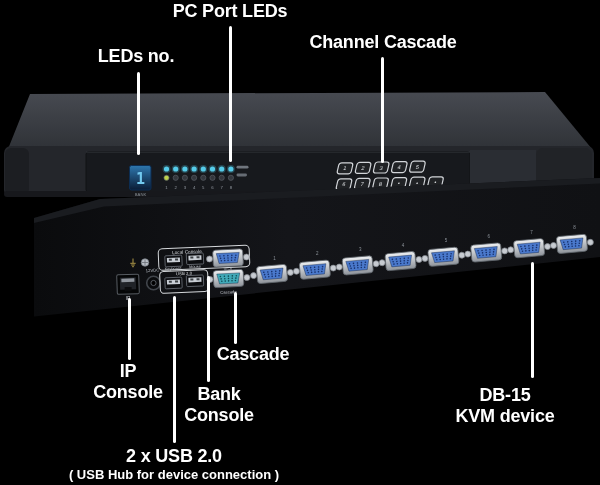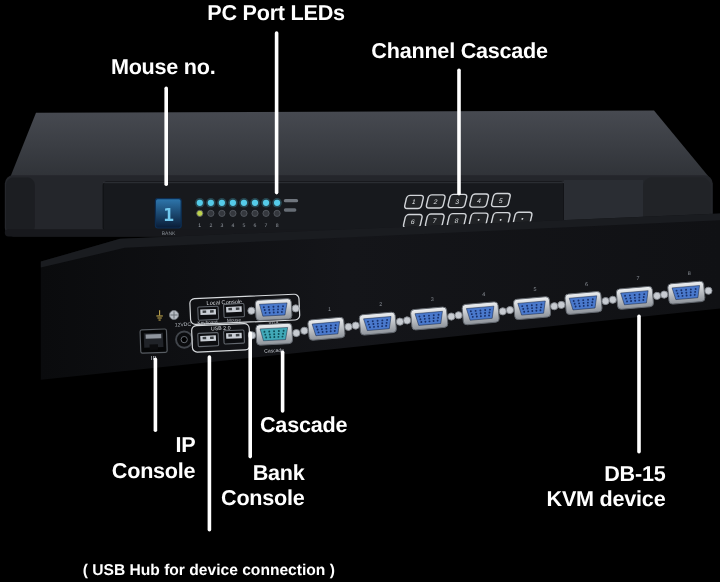--- a/index.html
+++ b/index.html
@@ -1,20 +1,20 @@
 <!DOCTYPE html>
 <html><head>
 <meta charset="utf-8">
 <style>
   html,body{margin:0;padding:0;background:#000;}
   .stage{position:relative;width:600px;height:485px;background:#000;overflow:hidden;
          font-family:"Liberation Sans",sans-serif;}
   #scene{position:absolute;left:0;top:0;}
   .callout{position:absolute;transform:translateX(-50%);color:#fff;font-weight:bold;
-           font-size:18px;line-height:21px;text-align:right;letter-spacing:-0.2px;
+           font-size:18px;line-height:21px;text-align:center;letter-spacing:-0.2px;
            white-space:nowrap;}
   .callout-sub{position:absolute;transform:translateX(-50%);color:#fff;font-weight:bold;
            font-size:13px;line-height:15px;text-align:center;white-space:nowrap;}
   .callout span{display:block;}
   .line{position:absolute;width:3px;background:#fff;border-radius:2px;}
 </style>
 </head>
 <body>
 
 <div class="stage">
@@ -431,31 +431,32 @@
 
   <div class="line" style="left:136.5px;top:72px;height:83px"></div>
   <div class="line" style="left:228.5px;top:26px;height:136px"></div>
   <div class="line" style="left:380.5px;top:57px;height:106px"></div>
   <div class="line" style="left:127.5px;top:298px;height:62px"></div>
   <div class="line" style="left:172.5px;top:296px;height:147px"></div>
   <div class="line" style="left:206.5px;top:276px;height:106px"></div>
   <div class="line" style="left:233.5px;top:292px;height:52px"></div>
   <div class="line" style="left:530.5px;top:262px;height:116px"></div>
 
-  <div class="callout" style="left:136px;top:46px">Mouse no.</div>
+  <div class="callout" style="left:136px;top:46px">LEDs no.</div>
   <div class="callout" style="left:230px;top:1px">PC Port LEDs</div>
   <div class="callout" style="left:383px;top:32px">Channel Cascade</div>
 
   <div class="callout" style="left:128px;top:361px">
     <span>IP</span>
     <span>Console</span>
   </div>
   <div class="callout" style="left:253px;top:344px">Cascade</div>
   <div class="callout" style="left:219px;top:384px">
     <span>Bank</span>
     <span>Console</span>
   </div>
+  <div class="callout" style="left:174px;top:446px">2 x USB 2.0</div>
   <div class="callout-sub" style="left:174px;top:467px">( USB Hub for device connection )</div>
   <div class="callout" style="left:505px;top:385px">
     <span>DB-15</span>
     <span>KVM device</span>
   </div>
 </div>
 
 </body></html>

